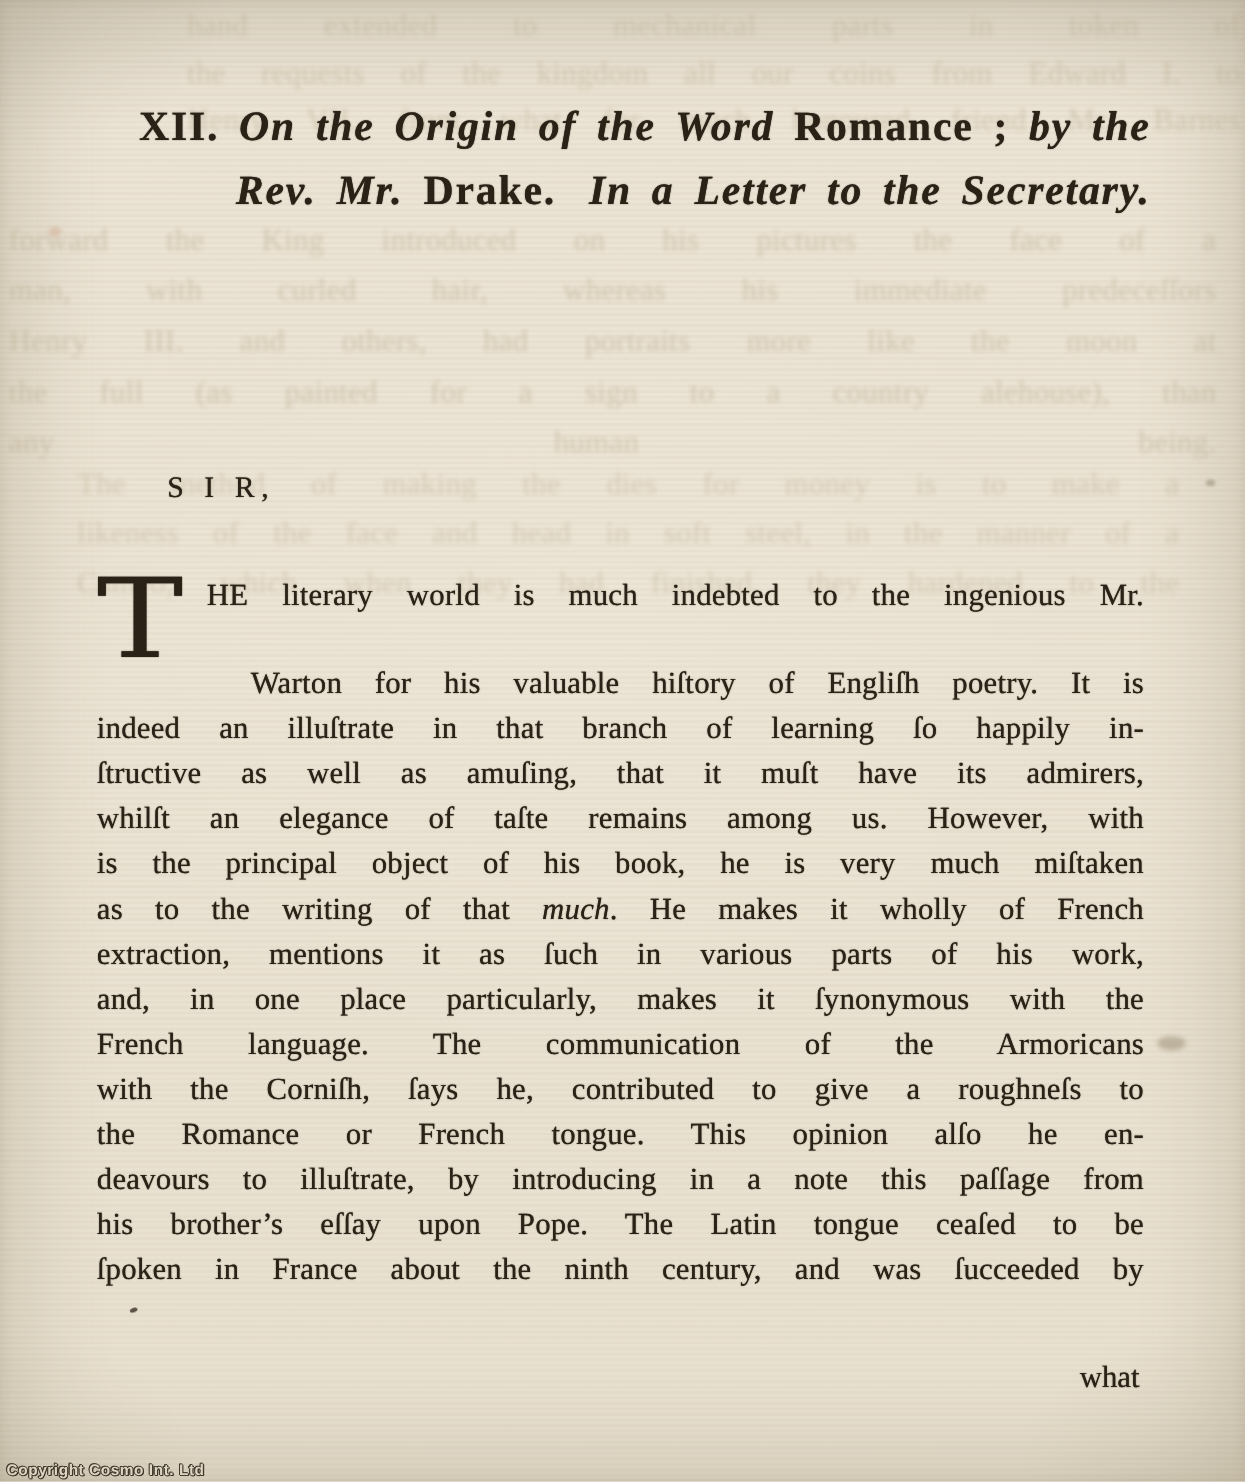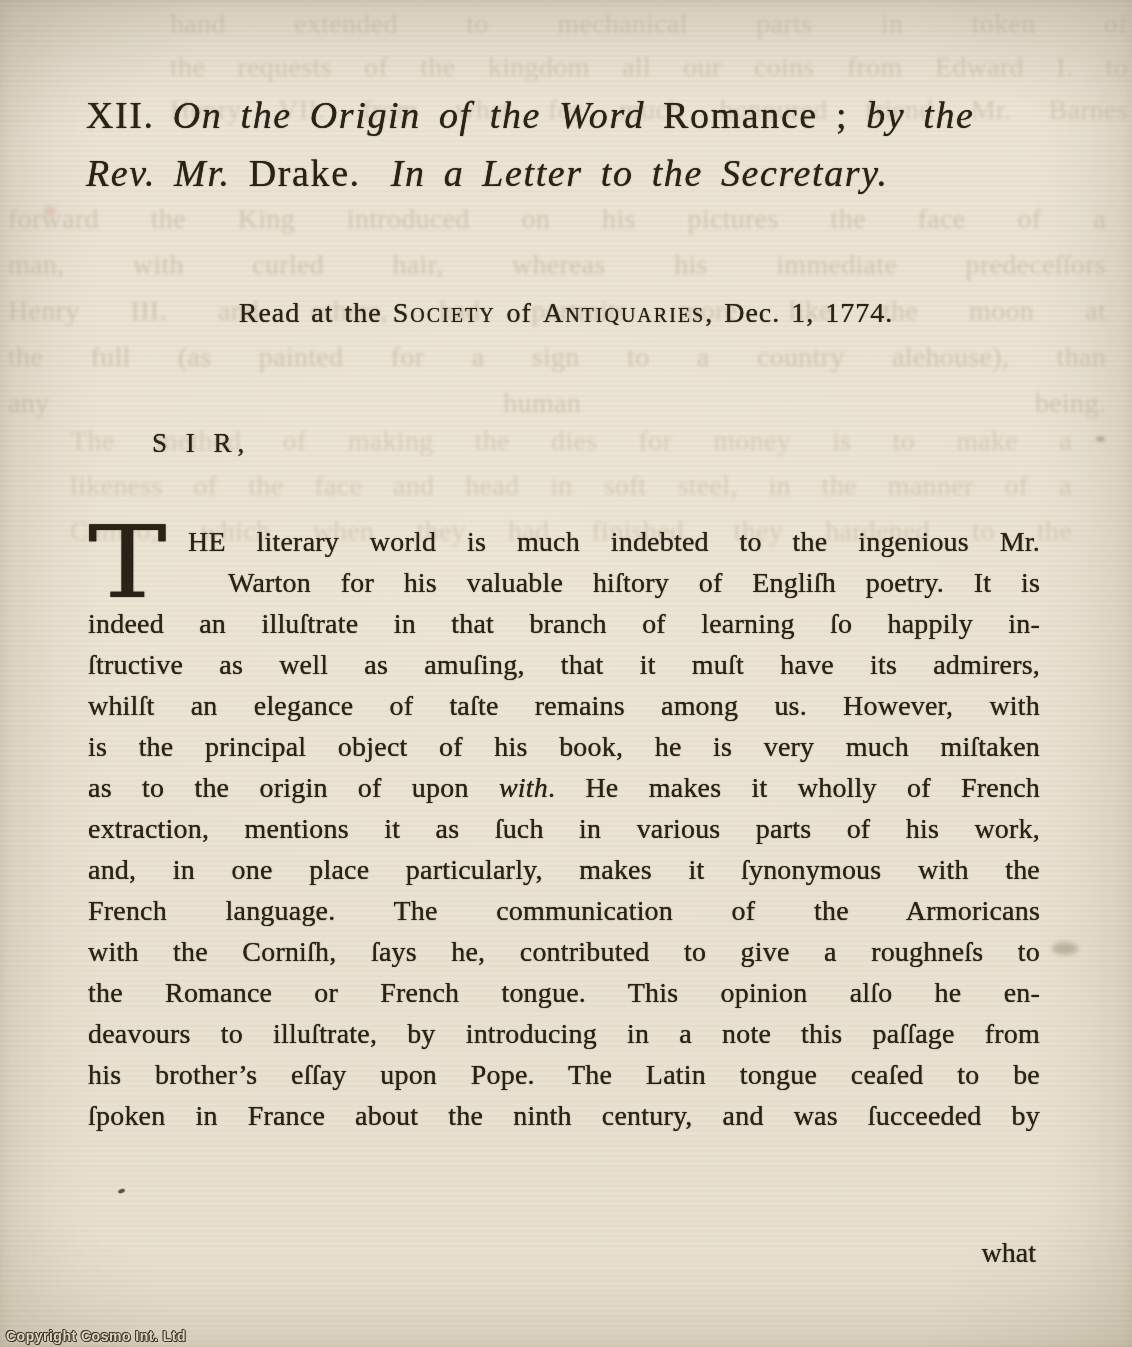--- a/index.html
+++ b/index.html
@@ -42,22 +42,22 @@
   .ghost .gline { text-align: justify; text-align-last: justify; }
   .ghost-top    { top: 2px;   left: 170px; right: 4px;  opacity: 0.42; line-height: 43px; }
   .ghost-middle { top: 196px; left: 8px;   right: 26px; opacity: 0.48; line-height: 46px; }
   .ghost-lower  { top: 418px; left: 70px;  right: 60px; opacity: 0.38; line-height: 45px; }
 
   .ink { text-shadow: 0 0 0.7px rgba(42,34,22,0.85), 0 0 1.6px rgba(42,34,22,0.25); }
 
   .title-block {
     position: absolute; top: 86px; left: 86px; right: 86px;
     font-size: 38px; line-height: 58px;
-    text-align: left;
-    letter-spacing: 1.6px; word-spacing: 7px;
+    text-align: right;
+    letter-spacing: 1.6px; word-spacing: 7px; font-weight: bold;
   }
   .title-block .it { font-style: italic; }
   .title-block .rm { font-style: normal; }
   .gap-after { margin-right: 30px; }
 
   .read-line {
     position: absolute; top: 297px; left: 0; right: 0;
     text-align: center;
     font-size: 28px; letter-spacing: 1px; word-spacing: 3px;
   }
@@ -73,21 +73,21 @@
     font-size: 28px; line-height: 41px;
     letter-spacing: 0.2px;
   }
   .body-block .line {
     text-align: justify;
     text-align-last: justify;
     height: 41px; overflow: hidden;
     white-space: normal;
   }
   .body-block .line:nth-of-type(1) { padding-left: 100px; }
-  .body-block .line:nth-of-type(2) { padding-left: 140px; }
+  .body-block .line:nth-of-type(2) { padding-left: 140px; margin-top: 39px; }
   .drop-cap {
     position: absolute; left: 0; top: 1px;
     font-family: "DejaVu Serif", serif;
     font-size: 100px; line-height: 82px;
     transform: scaleX(1.18); transform-origin: left top;
     letter-spacing: 0;
   }
   .em-word { font-style: italic; }
 
   .catchword {
@@ -141,36 +141,33 @@
 
   <header class="title-block ink">
     <div>
       <span class="rm">XII. </span><span class="it">On the Origin of the Word </span><span class="rm">Romance ; </span><span class="it">by the</span>
     </div>
     <div>
       <span class="it">Rev. Mr. </span><span class="rm gap-after">Drake.</span><span class="it">In a Letter to the Secretary.</span>
     </div>
   </header>
 
-  <div class="read-line ink">
-    <span>Read at the </span><span class="sc">Society</span><span> of </span><span class="sc">Antiquaries</span><span>, Dec. 1, 1774.</span>
-  </div>
 
   <div class="salutation ink">S I R,</div>
 
   <div class="body-block ink">
     <span class="drop-cap">T</span>
     <div class="line">HE literary world is much indebted to the ingenious Mr.</div>
     <div class="line">Warton for his valuable hiſtory of Engliſh poetry. It is</div>
     <div class="line">indeed an illuſtrate in that branch of learning ſo happily in-</div>
     <div class="line">ſtructive as well as amuſing, that it muſt have its admirers,</div>
     <div class="line">whilſt an elegance of taſte remains among us. However, with</div>
     <div class="line">is the principal object of his book, he is very much miſtaken</div>
     <div class="line">
-      <span>as to the origin of upon </span><span class="em-word">with</span><span>. He makes it wholly of French</span>
+      <span>as to the writing of that </span><span class="em-word">much</span><span>. He makes it wholly of French</span>
     </div>
     <div class="line">extraction, mentions it as ſuch in various parts of his work,</div>
     <div class="line">and, in one place particularly, makes it ſynonymous with the</div>
     <div class="line">French language. The communication of the Armoricans</div>
     <div class="line">with the Corniſh, ſays he, contributed to give a roughneſs to</div>
     <div class="line">the Romance or French tongue. This opinion alſo he en-</div>
     <div class="line">deavours to illuſtrate, by introducing in a note this paſſage from</div>
     <div class="line">his brother’s eſſay upon Pope. The Latin tongue ceaſed to be</div>
     <div class="line">ſpoken in France about the ninth century, and was ſucceeded by</div>
   </div>

